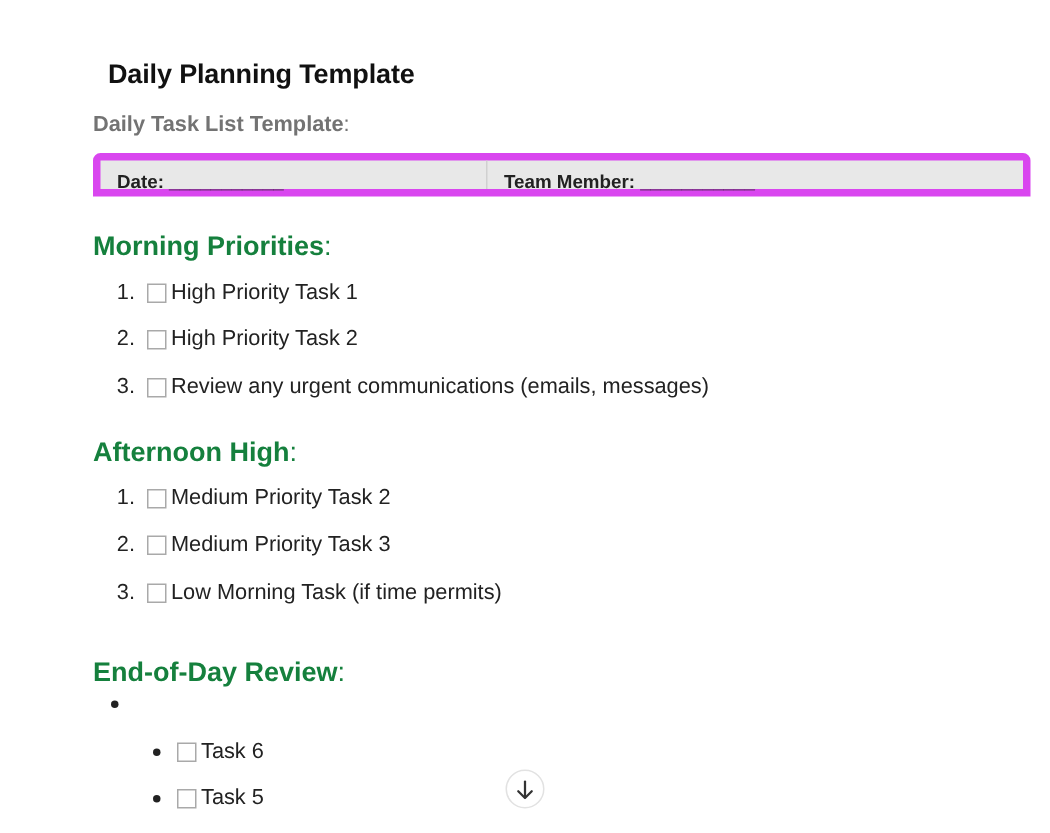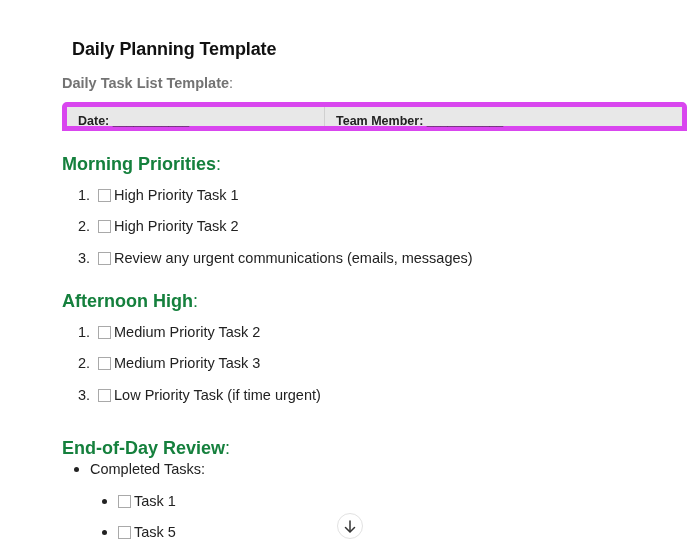--- a/index.html
+++ b/index.html
@@ -102,37 +102,36 @@
         <span>2.</span>
       </span>
     <span class="cb"></span>
     <span>Medium Priority Task 3</span>
   </div>
   <div class="row" style="top:385px;">
     <span class="num-wrap">
         <span>3.</span>
       </span>
     <span class="cb"></span>
-    <span>Low Priority Task (if time urgent)</span>
+    <span>Low Morning Task (if time permits)</span>
   </div>
 
   <div class="section-head" style="top:438px;"><b>End-of-Day Review</b><span>:</span></div>
 
   <div class="row" style="top:459px;">
     <span style="width:28px; display:flex; justify-content:center; padding-left:0;">
         <span class="bullet" style="margin-left:-0px;"></span>
       </span>
-    <span>Completed Tasks:</span>
   </div>
   <div class="row" style="top:491px; left:28px;">
     <span style="width:28px; display:flex; justify-content:center;">
         <span class="bullet"></span>
       </span>
     <span class="cb" style="margin-left:0;"></span>
-    <span>Task 1</span>
+    <span>Task 6</span>
   </div>
   <div class="row" style="top:522px; left:28px;">
     <span style="width:28px; display:flex; justify-content:center;">
         <span class="bullet"></span>
       </span>
     <span class="cb" style="margin-left:0;"></span>
     <span>Task 5</span>
   </div>
 </div>
 

